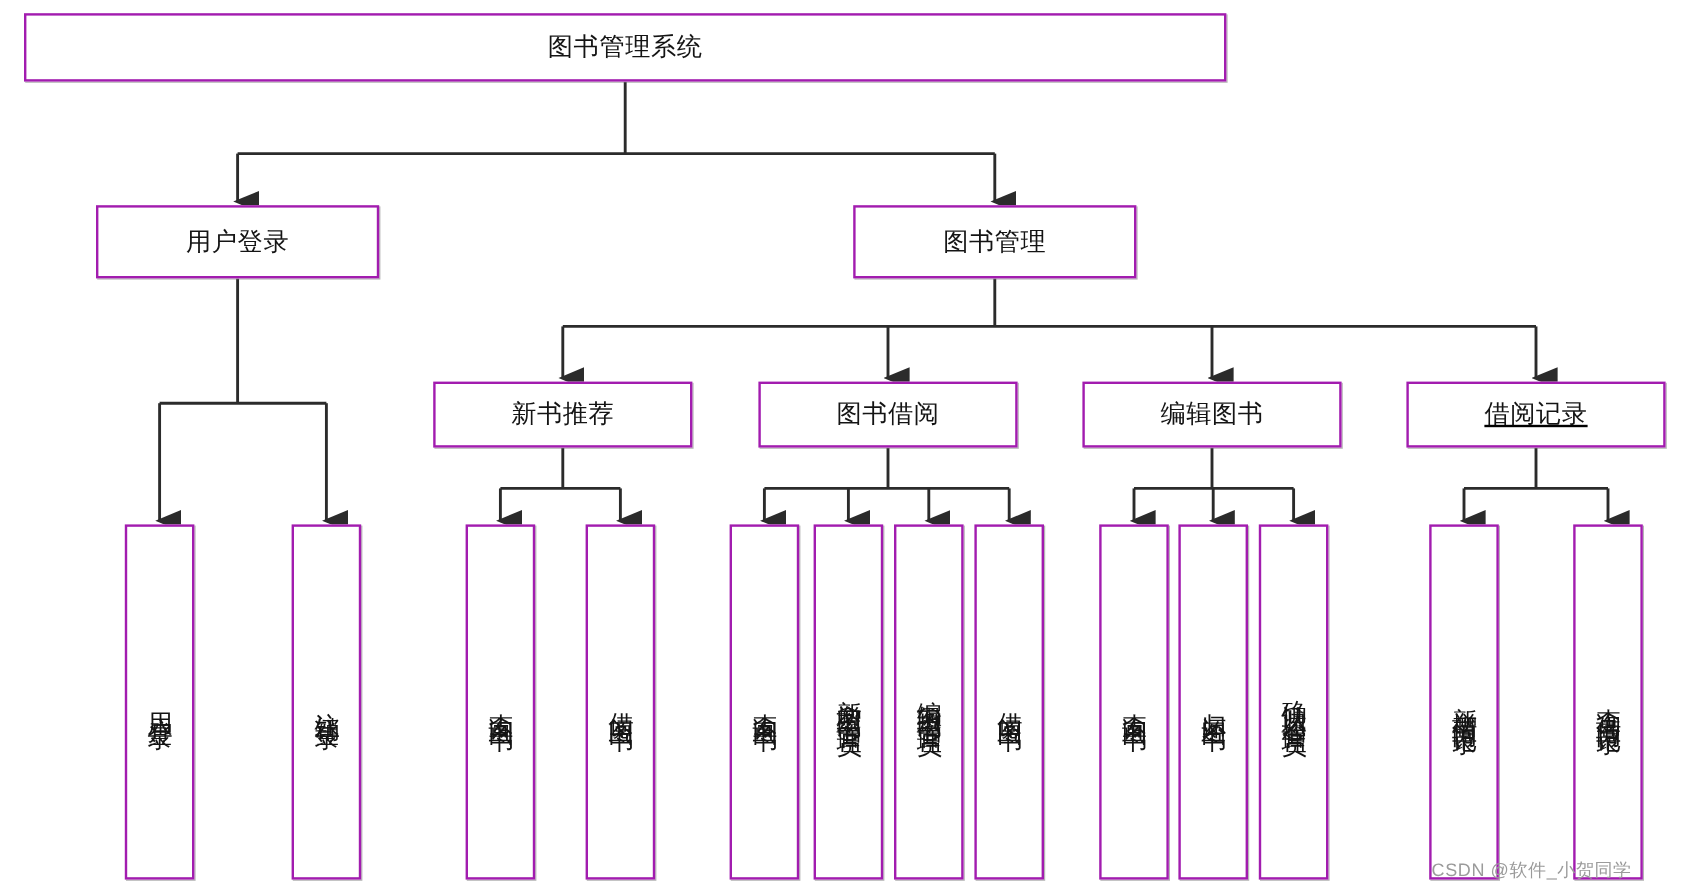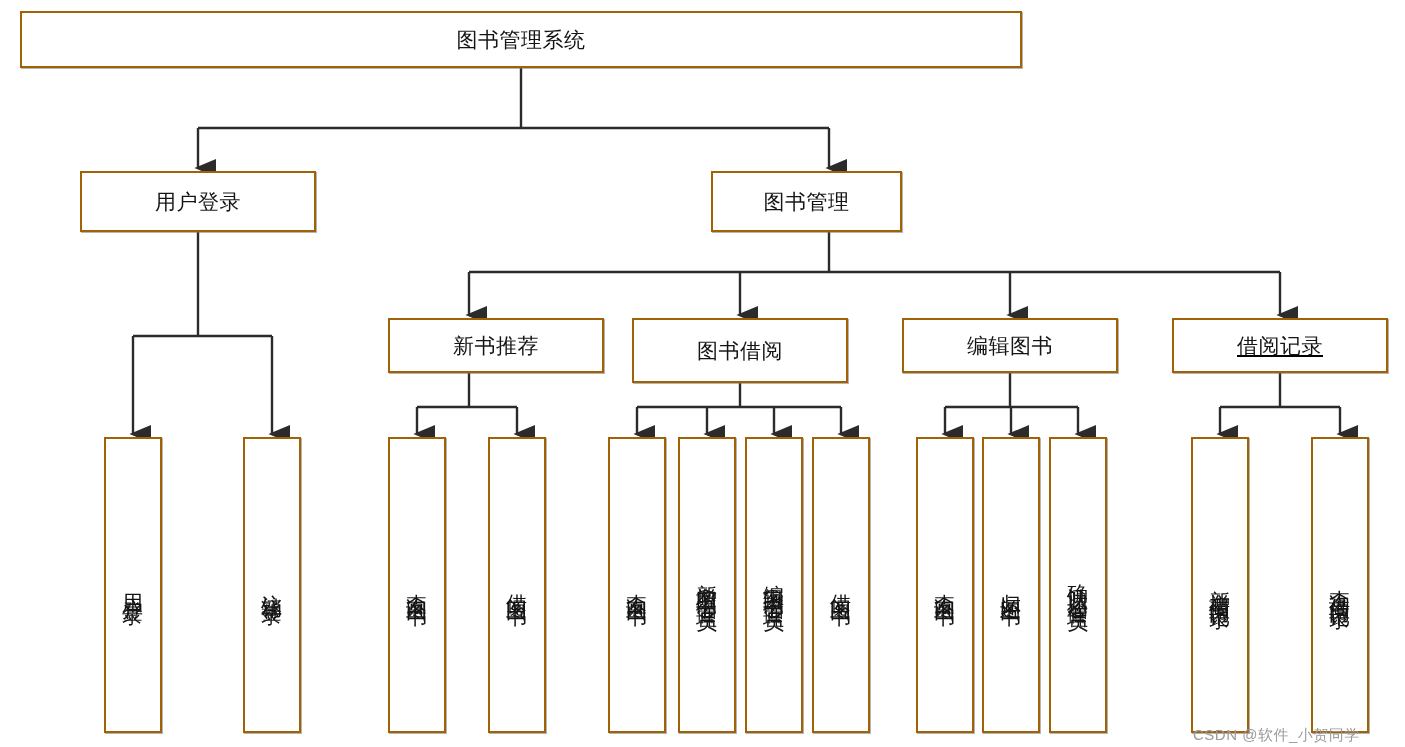--- a/index.html
+++ b/index.html
@@ -19,21 +19,21 @@
     position: absolute;
     left: 0;
     top: 0;
     width: 1405px;
     height: 747px;
   }
   .node-box {
     position: absolute;
     box-sizing: border-box;
     background: #ffffff;
-    border: 2px solid #a16207;
+    border: 2px solid #a21caf;
     display: flex;
     align-items: center;
     justify-content: center;
     box-shadow: 1px 1px 0 rgba(120,120,120,0.55);
   }
   .node-label-h {
     font-size: 21px;
     color: #141414;
     letter-spacing: 0.5px;
     white-space: nowrap;
@@ -111,27 +111,27 @@
       </g>
   </svg>
 
   <div id="nodes-layer">
       <div class="node-box" style="left: 20px; top: 11px; width: 1002px; height: 57px;">
         <span class="node-label-h">图书管理系统</span>
       </div>
       <div class="node-box" style="left: 80px; top: 171px; width: 236px; height: 61px;">
         <span class="node-label-h">用户登录</span>
       </div>
-      <div class="node-box" style="left: 711px; top: 171px; width: 191px; height: 61px;">
+      <div class="node-box" style="left: 711px; top: 171px; width: 236px; height: 61px;">
         <span class="node-label-h">图书管理</span>
       </div>
-      <div class="node-box" style="left: 361px; top: 318px; width: 216px; height: 55px; margin-left: 27px;">
+      <div class="node-box" style="left: 361px; top: 318px; width: 216px; height: 55px;">
         <span class="node-label-h">新书推荐</span>
       </div>
-      <div class="node-box" style="left: 632px; top: 318px; width: 216px; height: 65px;">
+      <div class="node-box" style="left: 632px; top: 318px; width: 216px; height: 55px;">
         <span class="node-label-h">图书借阅</span>
       </div>
       <div class="node-box" style="left: 902px; top: 318px; width: 216px; height: 55px;">
         <span class="node-label-h">编辑图书</span>
       </div>
       <div class="node-box" style="left: 1172px; top: 318px; width: 216px; height: 55px; text-decoration: underline;">
         <span class="node-label-h">借阅记录</span>
       </div>
       <div class="node-box leaf" style="left: 104px; top: 437px; width: 58px; height: 296px;">
         <span class="node-label-v">用户登录</span>
@@ -167,15 +167,15 @@
         <span class="node-label-v">确认归还（管理员）</span>
       </div>
       <div class="node-box leaf" style="left: 1191px; top: 437px; width: 58px; height: 296px;">
         <span class="node-label-v">新增借阅记录</span>
       </div>
       <div class="node-box leaf" style="left: 1311px; top: 437px; width: 58px; height: 296px;">
         <span class="node-label-v">查询借阅记录</span>
       </div>
     </div>
 
-  <div class="watermark" style="left: 1193px; top: 716px; margin-top: 10px;">CSDN @软件_小贺同学</div>
+  <div class="watermark" style="left: 1193px; top: 716px;">CSDN @软件_小贺同学</div>
 
 </div>
 
 </body></html>

